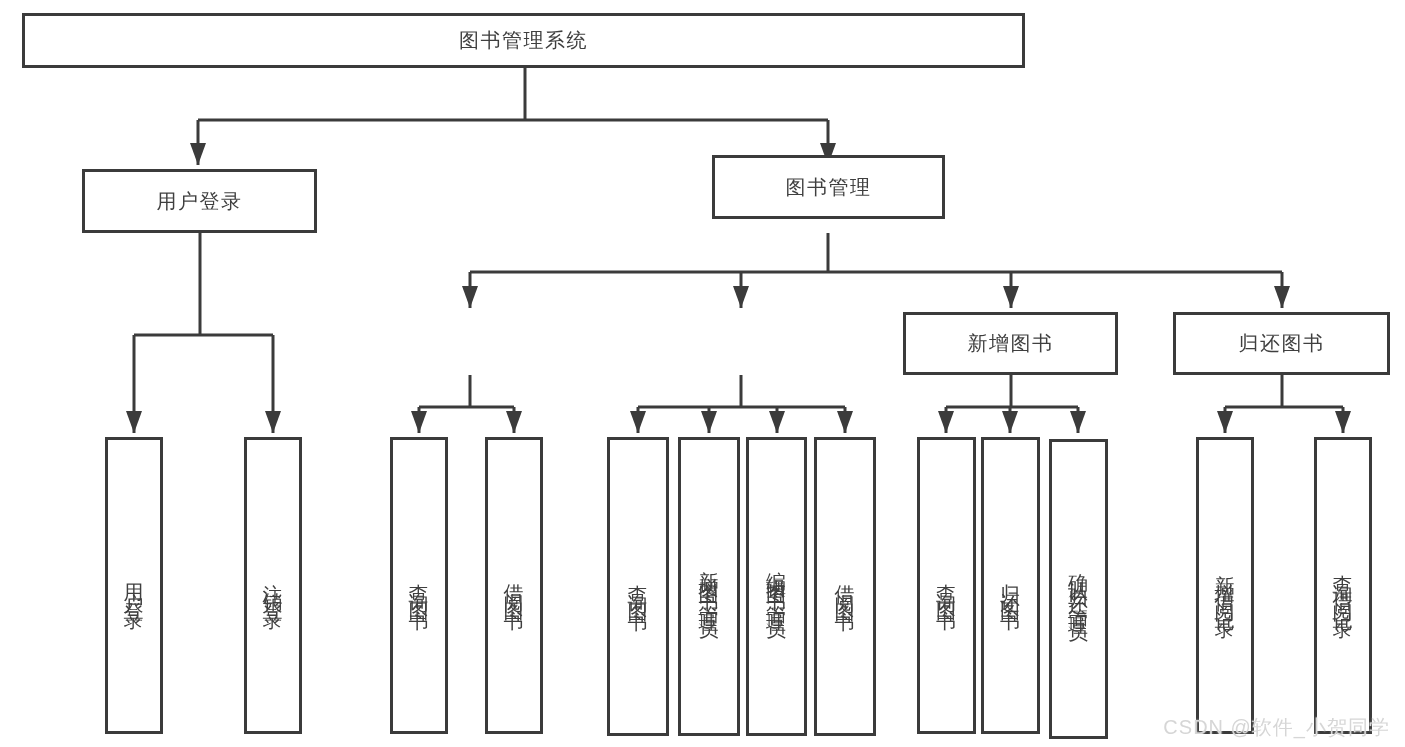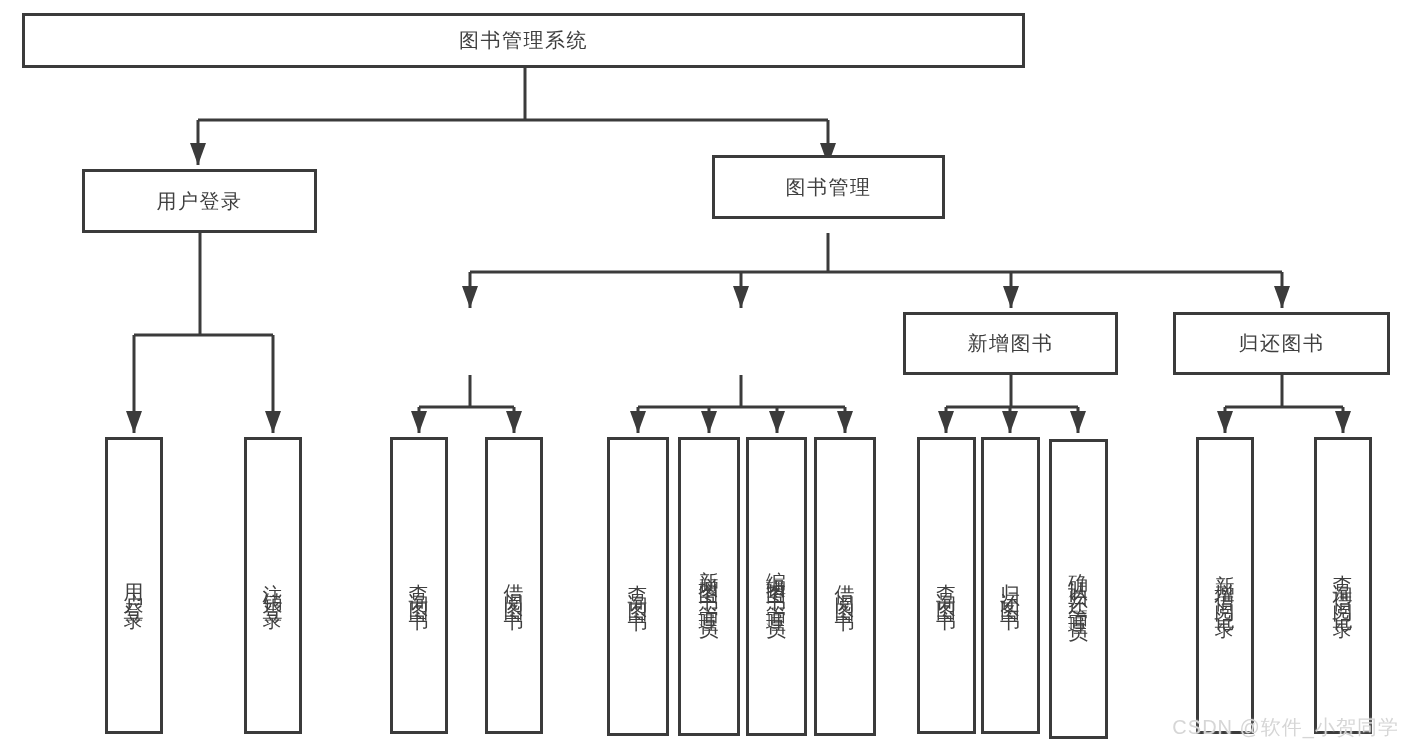--- a/index.html
+++ b/index.html
@@ -34,21 +34,21 @@
   }
   .vtext{
     writing-mode:vertical-rl;
     text-orientation:mixed;
     font-size:20px;
     letter-spacing:9px;
     line-height:1.1;
   }
   .watermark{
     position:absolute;
-    right:6px;top:714px;
+    right:15px;top:714px;
     font-size:20px;
     letter-spacing:1px;
     color:var(--watermark);
     text-shadow:0 0 2px rgba(255,255,255,0.8);
     white-space:nowrap;
   }
 </style>
 </head>
 <body>
 

